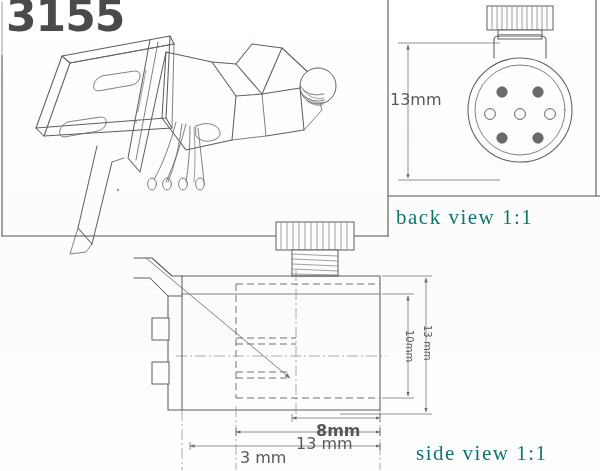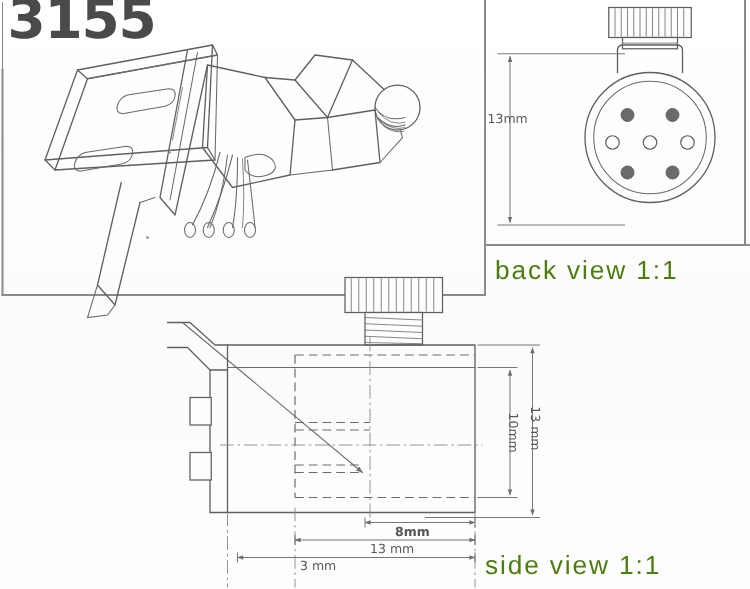--- a/index.html
+++ b/index.html
@@ -23,32 +23,32 @@
     font-family:"DejaVu Sans",sans-serif;
     font-weight:700;
     font-size:44px;
     letter-spacing:-1px;
     color:#4a4a4a;
     line-height:1;
     white-space:nowrap;
   }
   .viewlabel{
     position:absolute;
-    font-family:Liberation Sans, sans-serif;
+    font-family:Liberation Serif, serif;
     font-size:21px;
-    color:#4d7c0f;
+    color:#0f766e;
     letter-spacing:1.5px;
     white-space:nowrap;
   }
   #back-view-label{left:396px;top:205px;}
-  #side-view-label{left:388px;top:441px;}
+  #side-view-label{left:416px;top:441px;}
   .dimtext{
     position:absolute;
     font-family:"DejaVu Sans",sans-serif;
-    font-size:10px;
+    font-size:16px;
     color:#58585a;
     white-space:nowrap;
     letter-spacing:0px;
   }
   #dim-back-13{left:390px;top:90px;}
   #dim-8mm{left:316px;top:421px;font-weight:bold;}
   #dim-13mm-h{left:296px;top:434px;}
   #dim-17mm{left:240px;top:448px;}
   .vdim{
     position:absolute;

